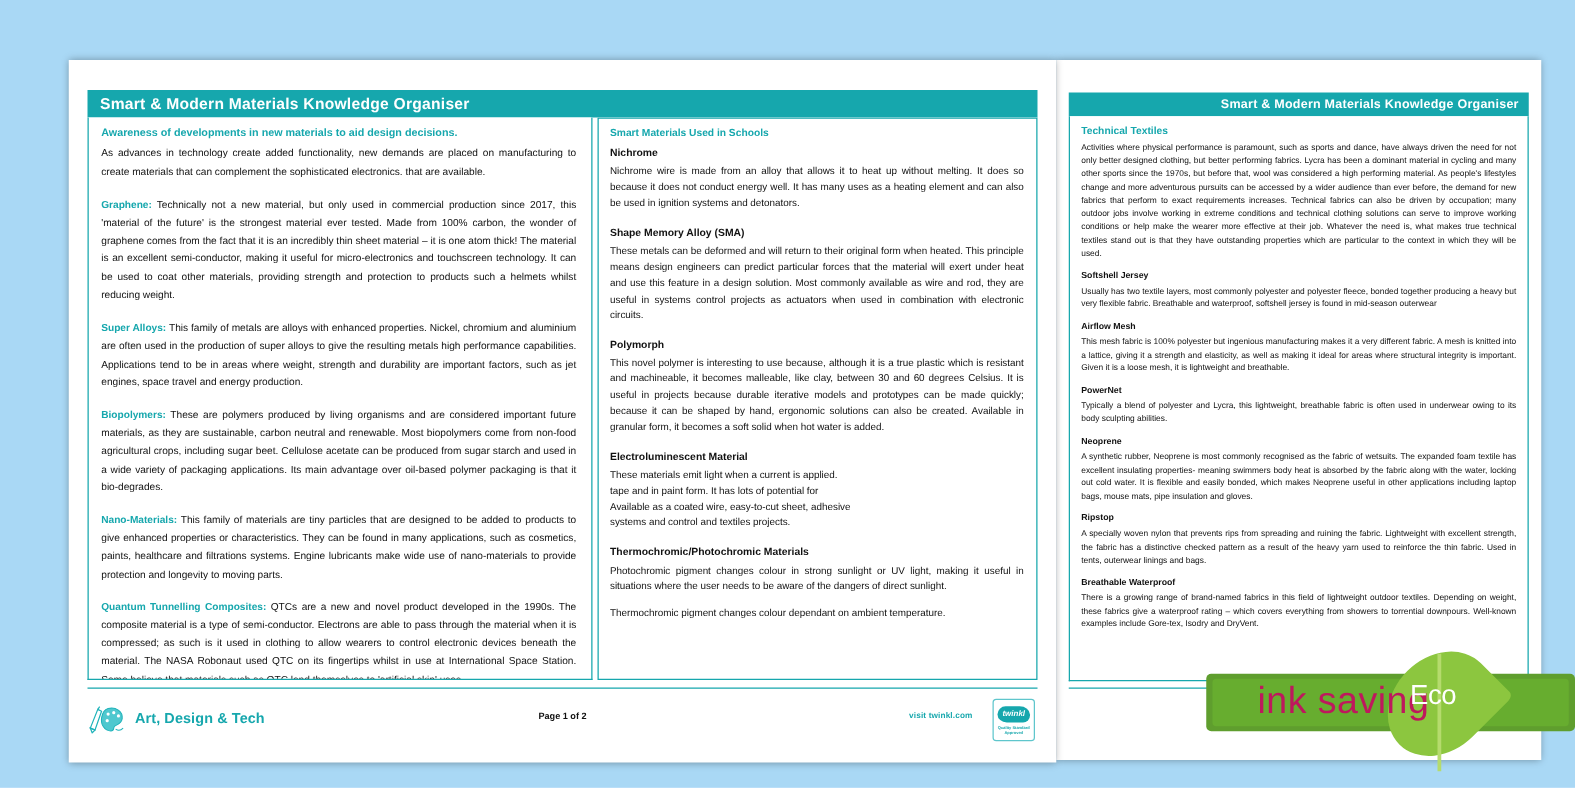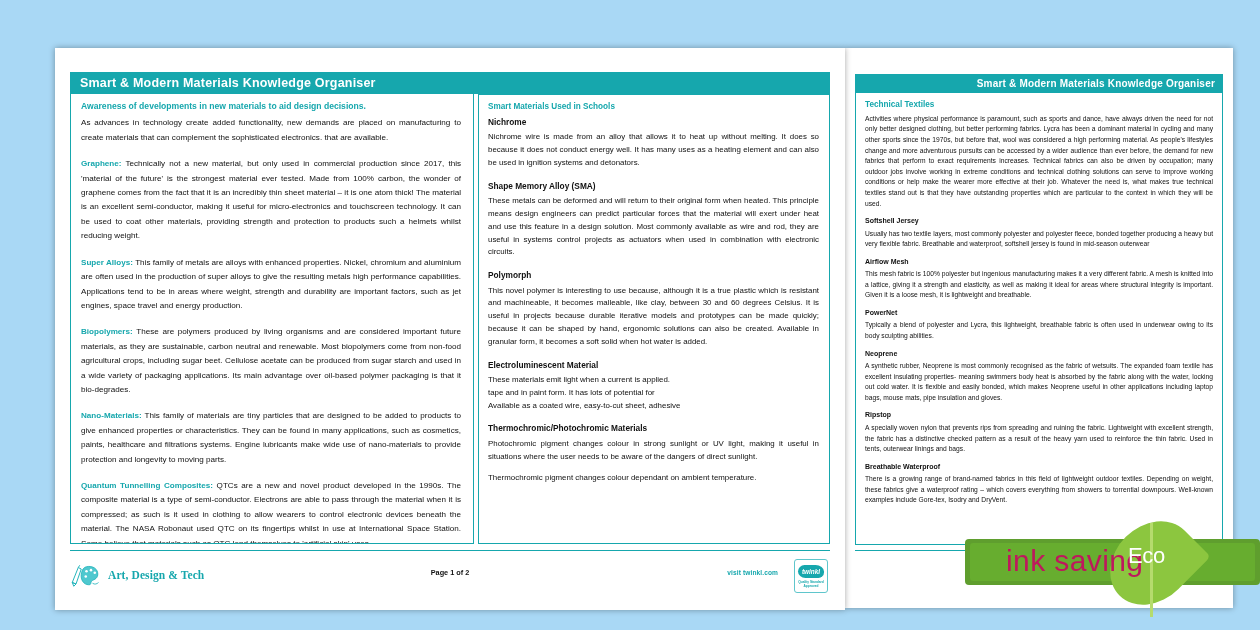--- a/index.html
+++ b/index.html
@@ -127,21 +127,20 @@
   }
   .brand {
     position: absolute; left: 0; top: 12px;
     display: flex; align-items: center; gap: 8px;
   }
   .brand-label {
     color: #16a7ad;
     font-weight: bold;
     font-size: 11.5px;
     letter-spacing: .1px;
-    font-family: Liberation Serif, serif;
   }
   .page-num {
     position: absolute;
     left: 0; right: 0; top: 17px;
     text-align: center;
     font-size: 7.3px;
     font-weight: bold;
     color: #111;
   }
   .visit {
@@ -320,20 +319,21 @@
         <div class="block">
           <div class="sub-head">Polymorph</div>
           <div class="body-p">This novel polymer is interesting to use because, although it is a true plastic which is resistant and machineable, it becomes malleable, like clay, between 30 and 60 degrees Celsius. It is useful in projects because durable iterative models and prototypes can be made quickly; because it can be shaped by hand, ergonomic solutions can also be created. Available in granular form, it becomes a soft solid when hot water is added.</div>
         </div>
 
         <div class="block">
           <div class="sub-head">Electroluminescent Material</div>
           <div class="body-p nojust" style="margin-bottom:0">These materials emit light when a current is applied.</div>
           <div class="body-p nojust" style="margin-bottom:0">tape and in paint form. It has lots of potential for</div>
           <div class="body-p nojust" style="margin-bottom:0">Available as a coated wire, easy-to-cut sheet, adhesive</div>
+          <div class="body-p nojust">systems and control and textiles projects.</div>
         </div>
 
         <div class="block">
           <div class="sub-head">Thermochromic/Photochromic Materials</div>
           <div class="body-p">Photochromic pigment changes colour in strong sunlight or UV light, making it useful in situations where the user needs to be aware of the dangers of direct sunlight.</div>
           <div class="body-p nojust">Thermochromic pigment changes colour dependant on ambient temperature.</div>
         </div>
       </div>
     </div>
 

